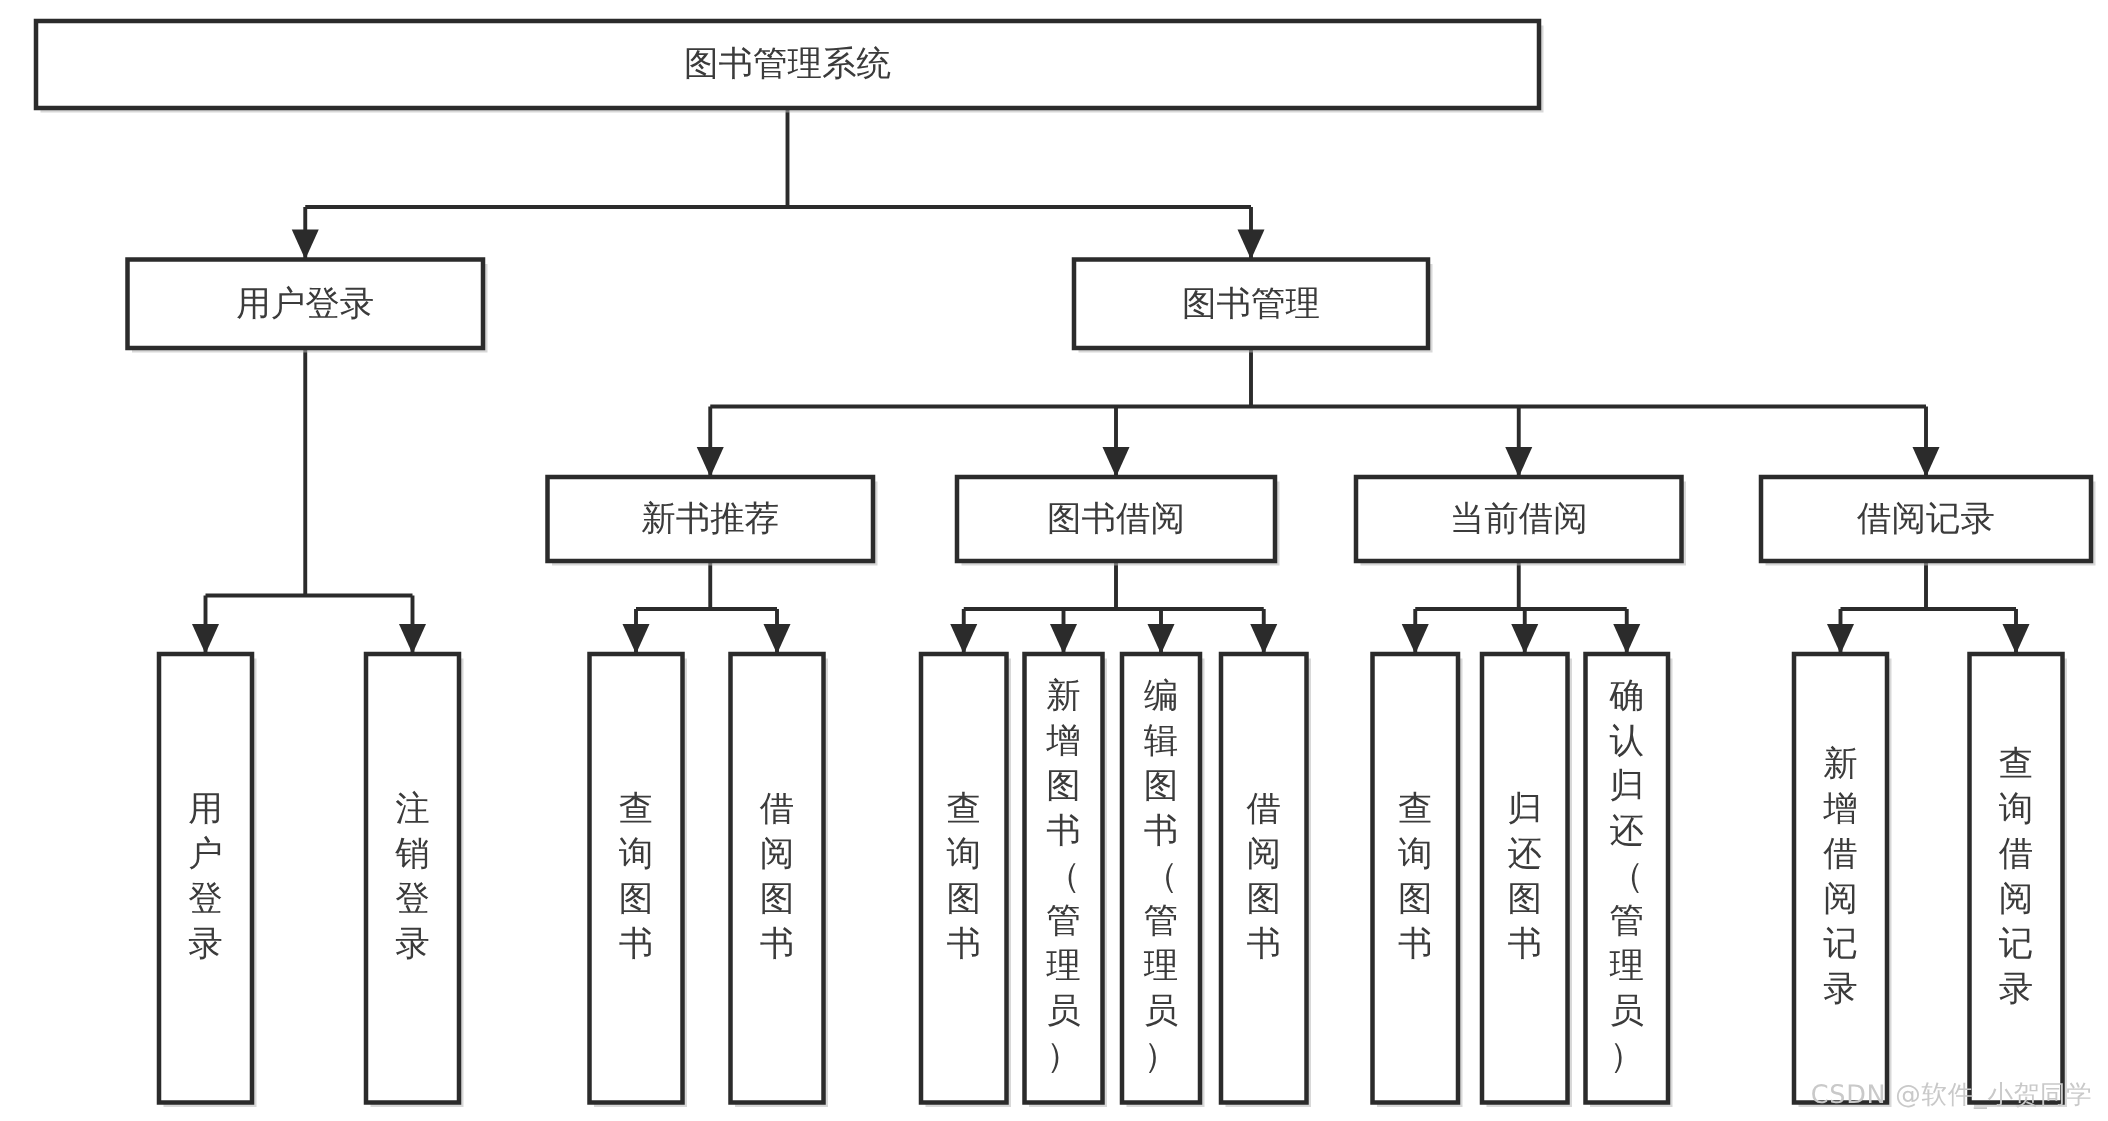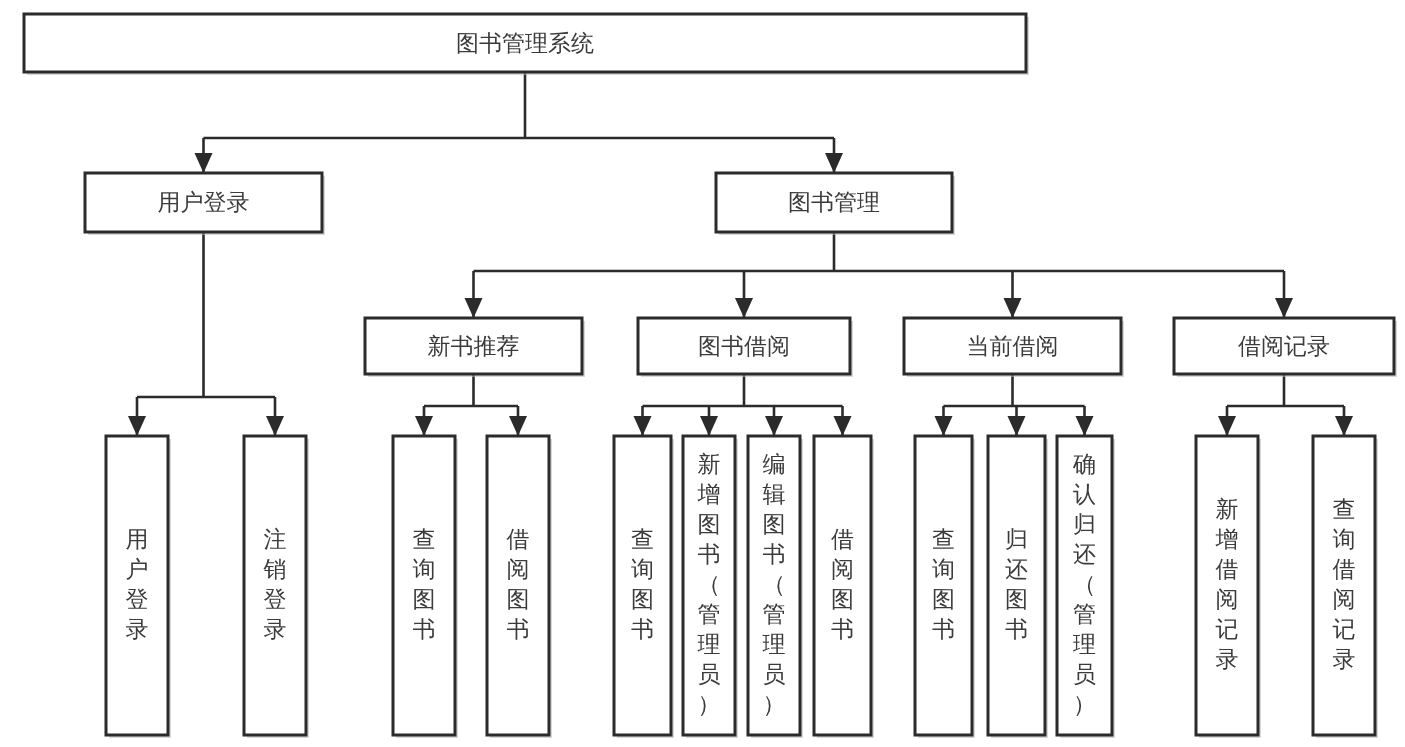--- a/index.html
+++ b/index.html
@@ -226,13 +226,14 @@
           <rect x="1192" y="436" width="62" height="299" class="node-box"></rect>
           <text x="1223" class="node-label-vertical"><tspan x="1223" y="516.5">新</tspan><tspan x="1223" y="546.5">增</tspan><tspan x="1223" y="576.5">借</tspan><tspan x="1223" y="606.5">阅</tspan><tspan x="1223" y="636.5">记</tspan><tspan x="1223" y="666.5">录</tspan></text>
         </g>
         <g>
           <rect x="1312" y="439" width="62" height="299" class="node-box-shadow"></rect>
           <rect x="1309" y="436" width="62" height="299" class="node-box"></rect>
           <text x="1340" class="node-label-vertical"><tspan x="1340" y="516.5">查</tspan><tspan x="1340" y="546.5">询</tspan><tspan x="1340" y="576.5">借</tspan><tspan x="1340" y="606.5">阅</tspan><tspan x="1340" y="636.5">记</tspan><tspan x="1340" y="666.5">录</tspan></text>
         </g>
       </g>
   </svg>
+  <div class="watermark-text">CSDN @软件_小贺同学</div>
 </div>
 
 </body></html>

